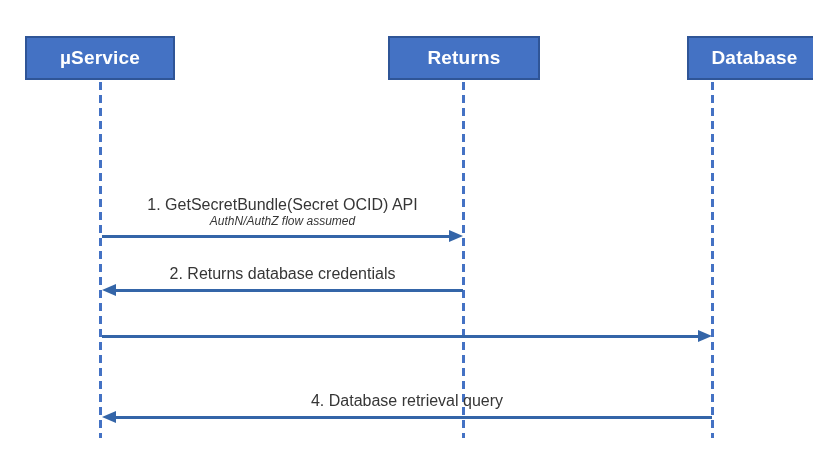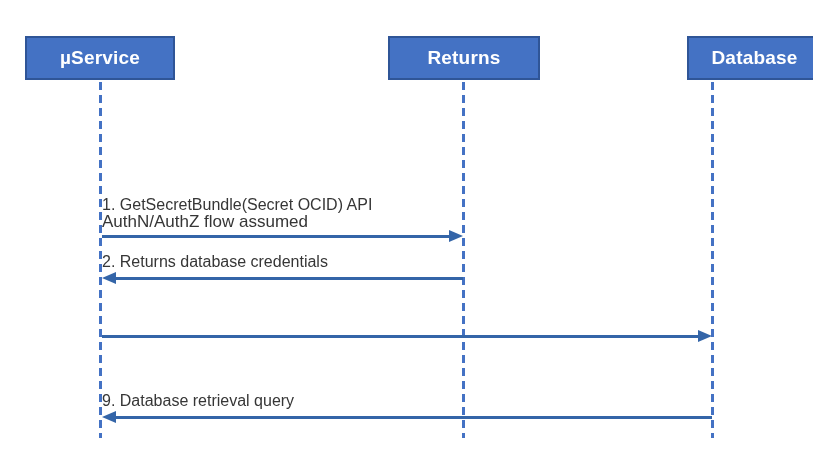--- a/index.html
+++ b/index.html
@@ -40,31 +40,32 @@
     background:repeating-linear-gradient(
       to bottom,
       var(--lifeline) 0px, var(--lifeline) 8px,
       transparent 8px, transparent 13px);
   }
   #lifeline-uservice{left:99px;}
   #lifeline-secrets{left:462px;}
   #lifeline-database{left:711px;}
   .message{
     position:absolute;
-    text-align:left;
+    text-align:center;
   }
   .msg-label{
     font-size:16px;line-height:19px;
     color:var(--text);
     white-space:nowrap;
   }
   .msg-sublabel{
-    font-size:17px;line-height:15px;
+    font-size:12px;line-height:15px;
     color:var(--text);
     white-space:nowrap;
+    font-style:italic;
   }
   .msg-arrow{
     position:relative;
     height:13px;margin-top:1px;
   }
   .arrow-line{
     position:absolute;top:5px;height:3px;
     background:var(--arrow);
   }
   .dir-right .arrow-line{left:0;right:11px;}
@@ -76,21 +77,21 @@
   }
   .dir-right .arrowhead{
     right:0;
     border-left:14px solid var(--arrow);
   }
   .dir-left .arrowhead{
     left:0;
     border-right:14px solid var(--arrow);
   }
   #message-1{left:102px;width:361px;top:195px;}
-  #message-2{left:102px;width:361px;top:252px;}
+  #message-2{left:102px;width:361px;top:264px;}
   #message-3{left:102px;width:610px;top:329px;}
   #message-4{left:102px;width:610px;top:391px;}
 </style>
 </head>
 <body>
 
 <div id="canvas">
 
   <div class="actor-box" id="actor-uservice">
     <span class="actor-label">µService</span>
@@ -126,21 +127,21 @@
 
   <div class="message" id="message-3">
     <div class="msg-sublabel"></div>
     <div class="msg-arrow dir-right">
       <span class="arrow-line"></span>
       <span class="arrowhead"></span>
     </div>
   </div>
 
   <div class="message" id="message-4">
-    <div class="msg-label">9. Database retrieval query</div>
+    <div class="msg-label">4. Database retrieval query</div>
     <div class="msg-sublabel"></div>
     <div class="msg-arrow dir-left">
       <span class="arrow-line"></span>
       <span class="arrowhead"></span>
     </div>
   </div>
 
 </div>
 
 </body></html>

